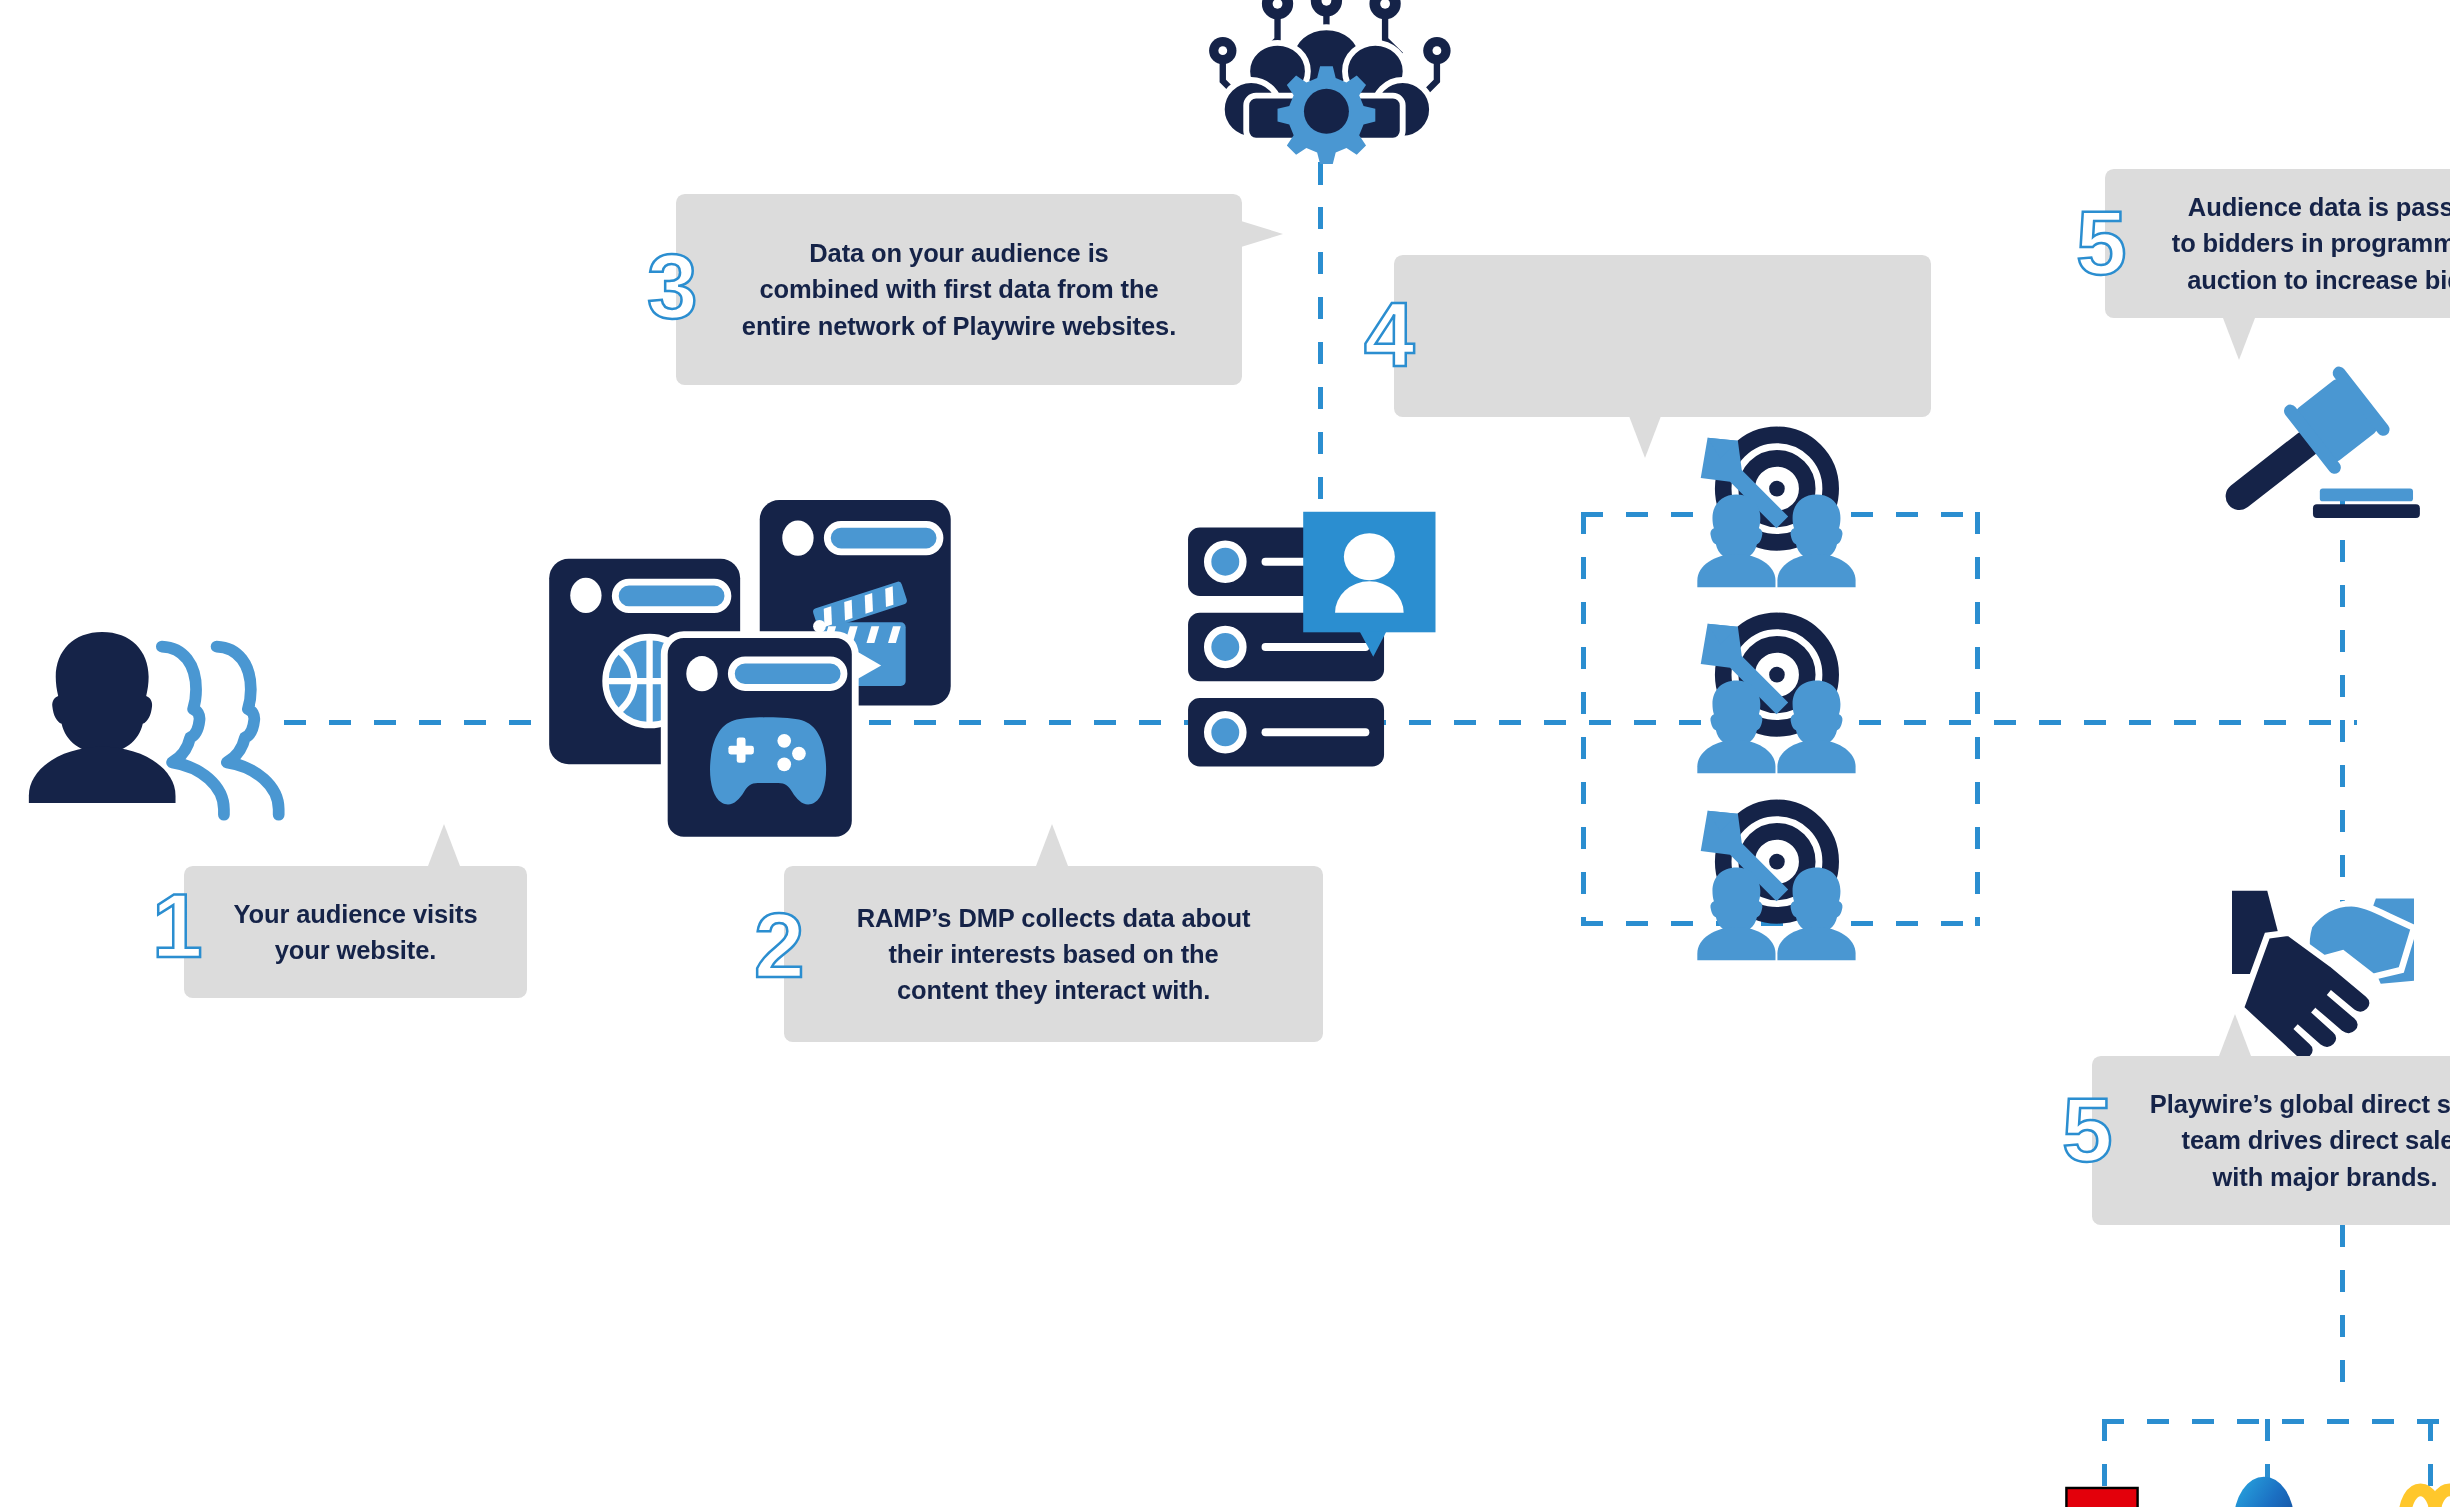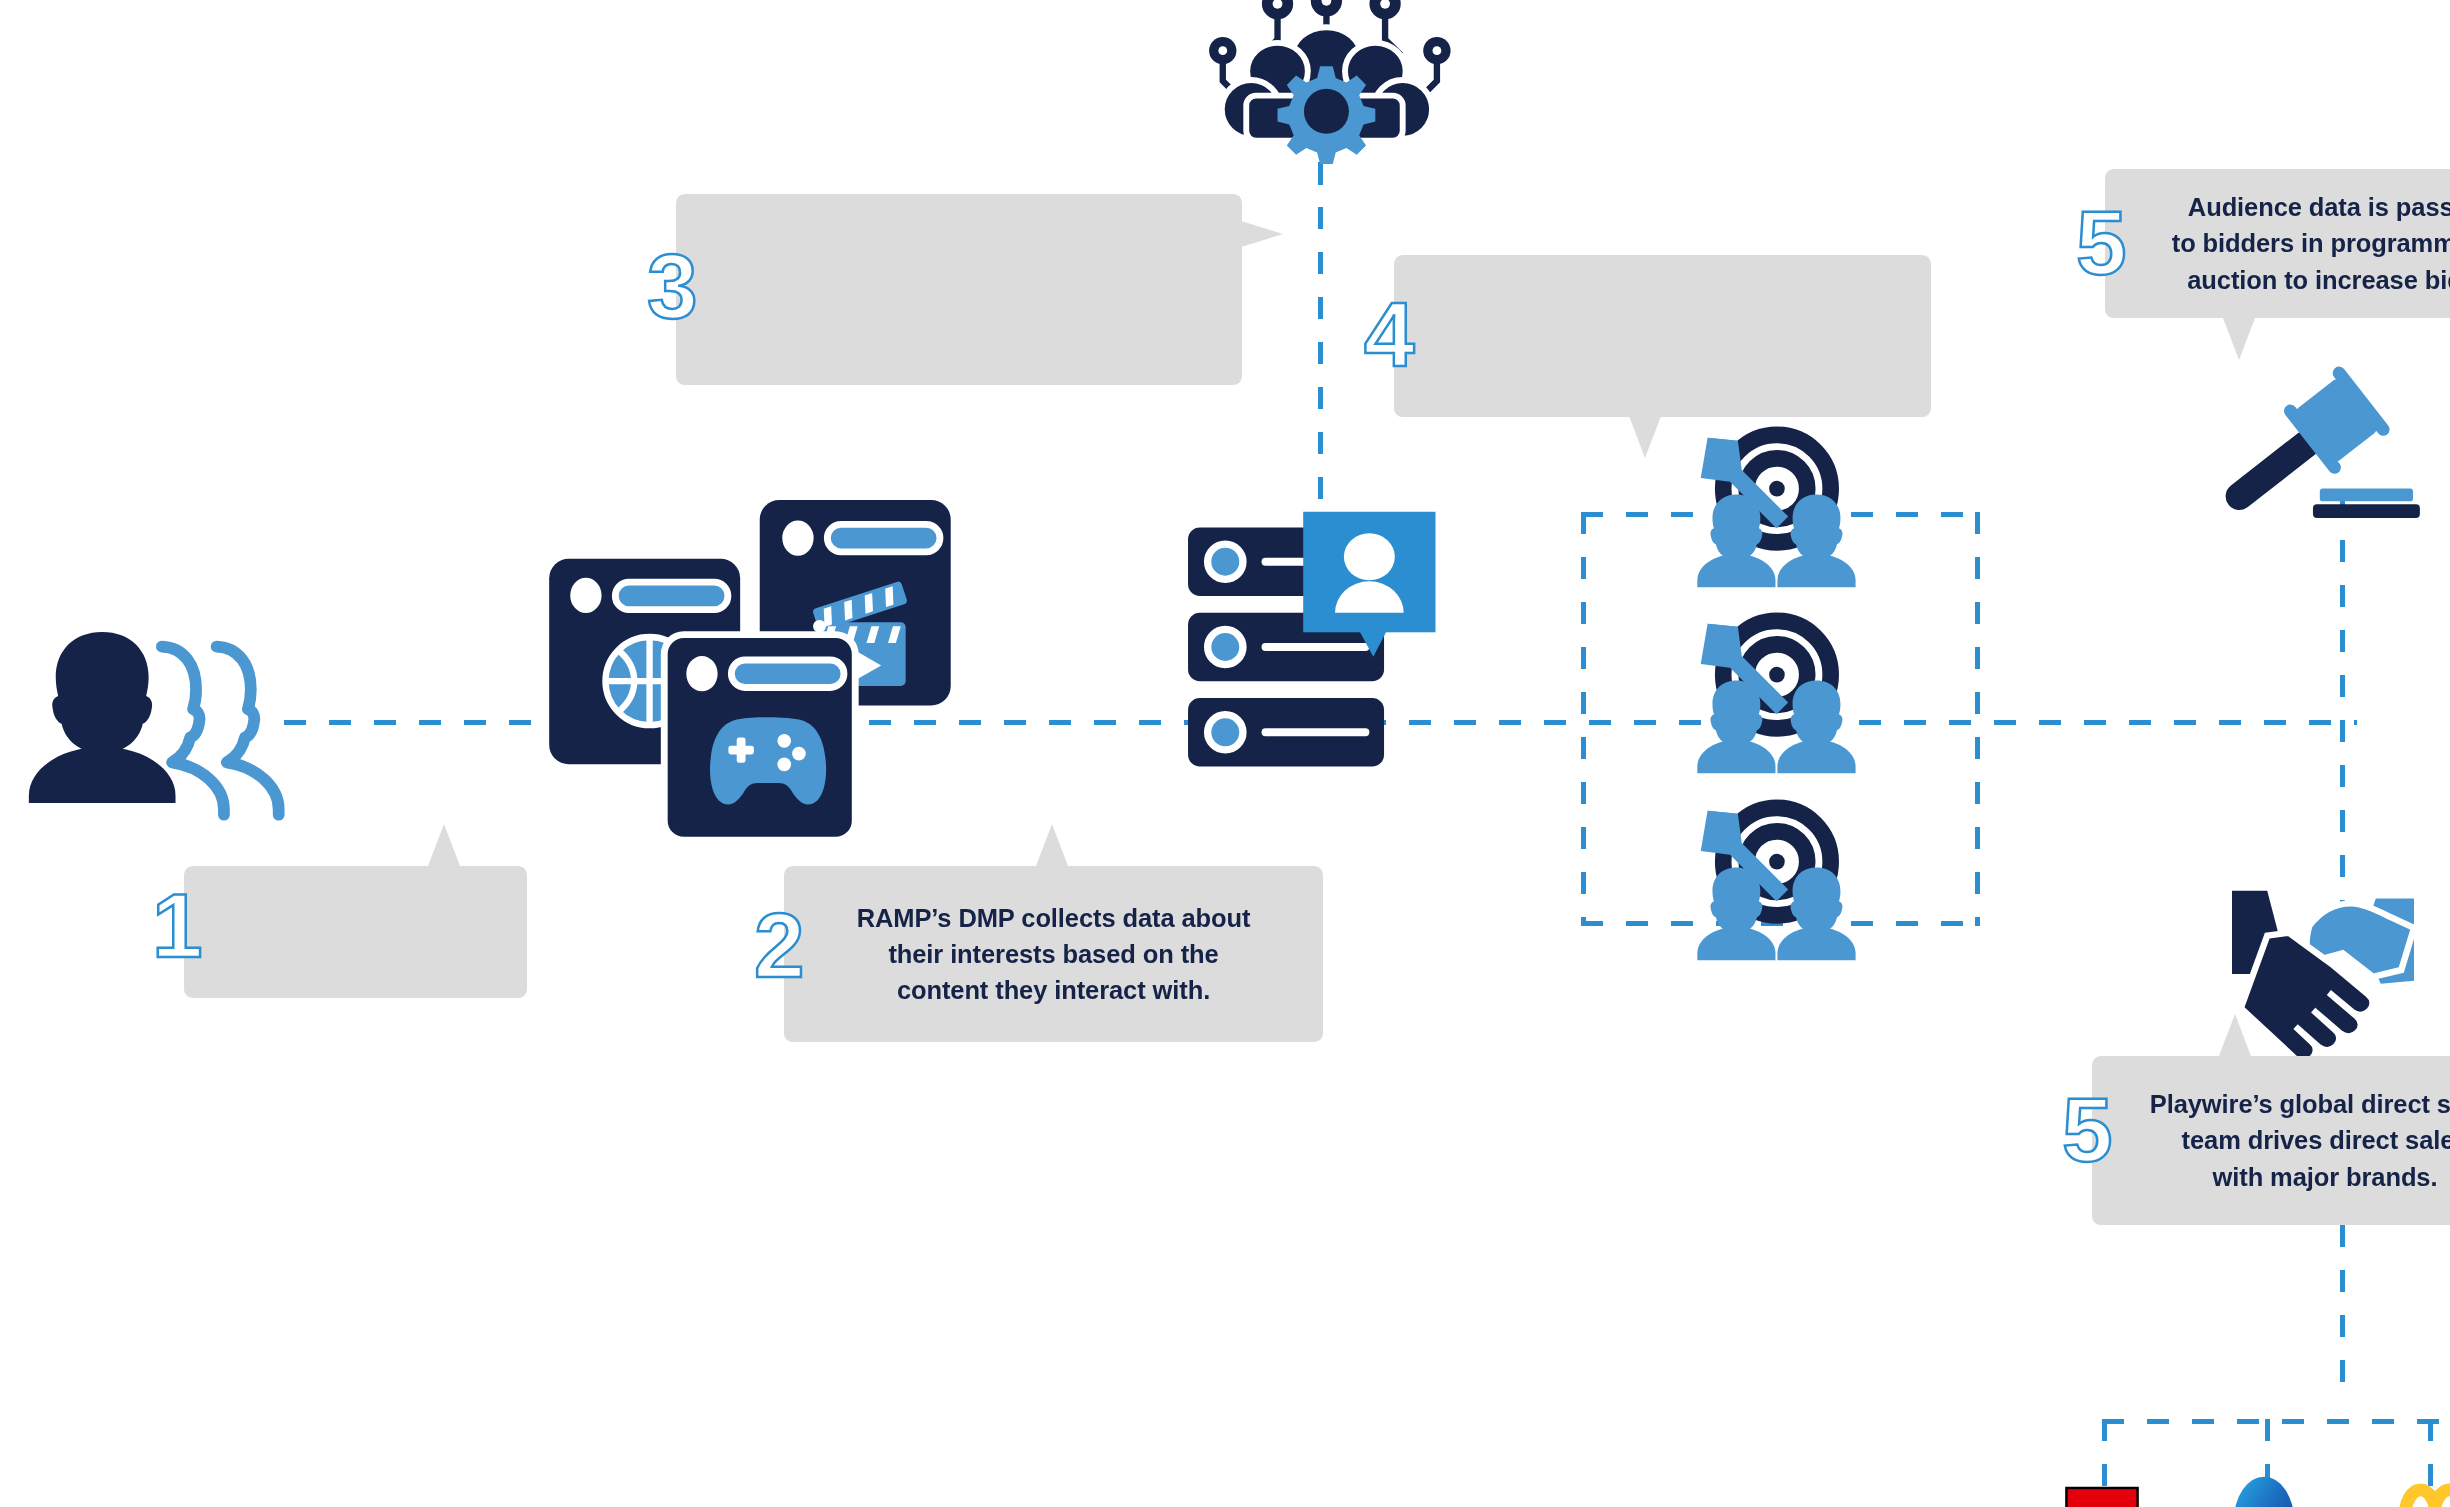--- a/index.html
+++ b/index.html
@@ -306,38 +306,43 @@
 
   <svg class="abs" style="left:2392px;top:1482px;" width="86" height="81" viewBox="0 0 175 165">
     <g fill="none" stroke="#FFC72C" stroke-width="26" stroke-linecap="round">
       <path d="M26 156V74c0-34 14-58 32-58s32 24 32 58v82"></path>
       <path d="M85 156V74c0-34 14-58 32-58s32 24 32 58v82"></path>
     </g>
   </svg>
 
   <div class="callout" style="left:676px;top:194px;width:566px;height:191px;">
     <span class="cnum" style="left:-29px;top:47px;">3</span>
+    <span class="ctext">Data on your audience is
+combined with first data from the
+entire network of Playwire websites.</span>
     <span class="tail tail-right abs" style="left:565px;top:27.4px;"></span>
   </div>
 
   <div class="callout" style="left:1394px;top:255px;width:537px;height:162px;">
     <span class="cnum" style="left:-30px;top:34px;">4</span>
     <span class="tail tail-down abs" style="left:235px;top:161px;"></span>
   </div>
 
   <div class="callout" style="left:2105px;top:169px;width:461px;height:149px;">
     <span class="cnum" style="left:-29px;top:28px;">5</span>
     <span class="ctext">Audience data is passed
 to bidders in programmatic
 auction to increase bids.</span>
     <span class="tail tail-down abs" style="left:118px;top:149px;"></span>
   </div>
 
   <div class="callout" style="left:184px;top:866px;width:343px;height:132px;">
     <span class="cnum" style="left:-32px;top:13.7px;">1</span>
+    <span class="ctext">Your audience visits
+your website.</span>
     <span class="tail tail-up abs" style="left:244px;top:-42px;"></span>
   </div>
 
   <div class="callout" style="left:784px;top:866px;width:539px;height:176px;">
     <span class="cnum" style="left:-30px;top:34px;">2</span>
     <span class="ctext">RAMP’s DMP collects data about
 their interests based on the
 content they interact with.</span>
     <span class="tail tail-up abs" style="left:252px;top:-42px;"></span>
   </div>

